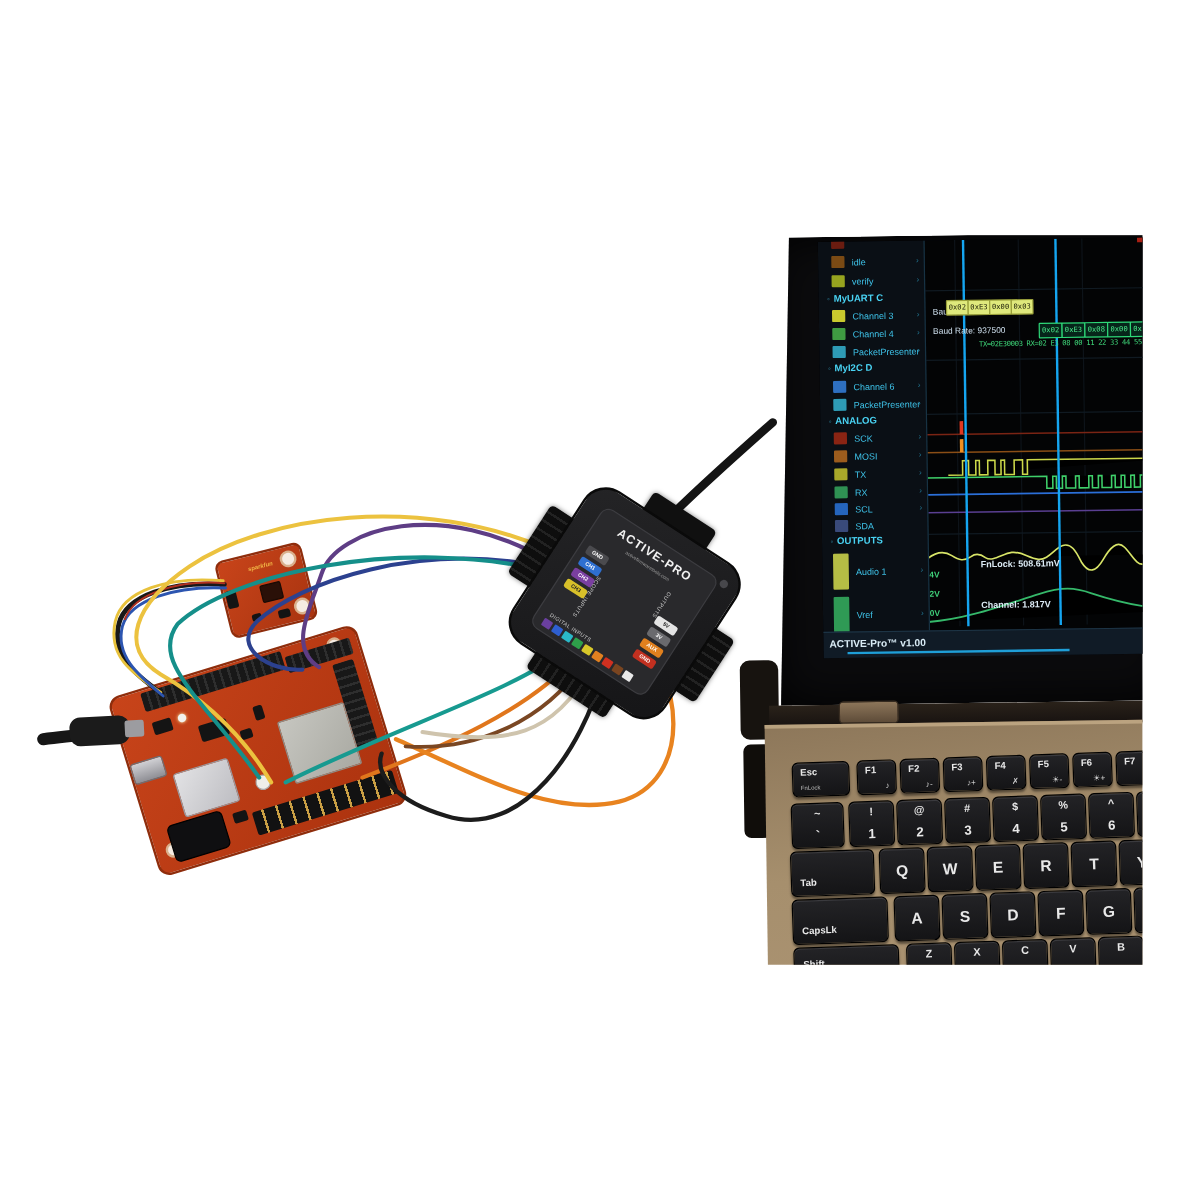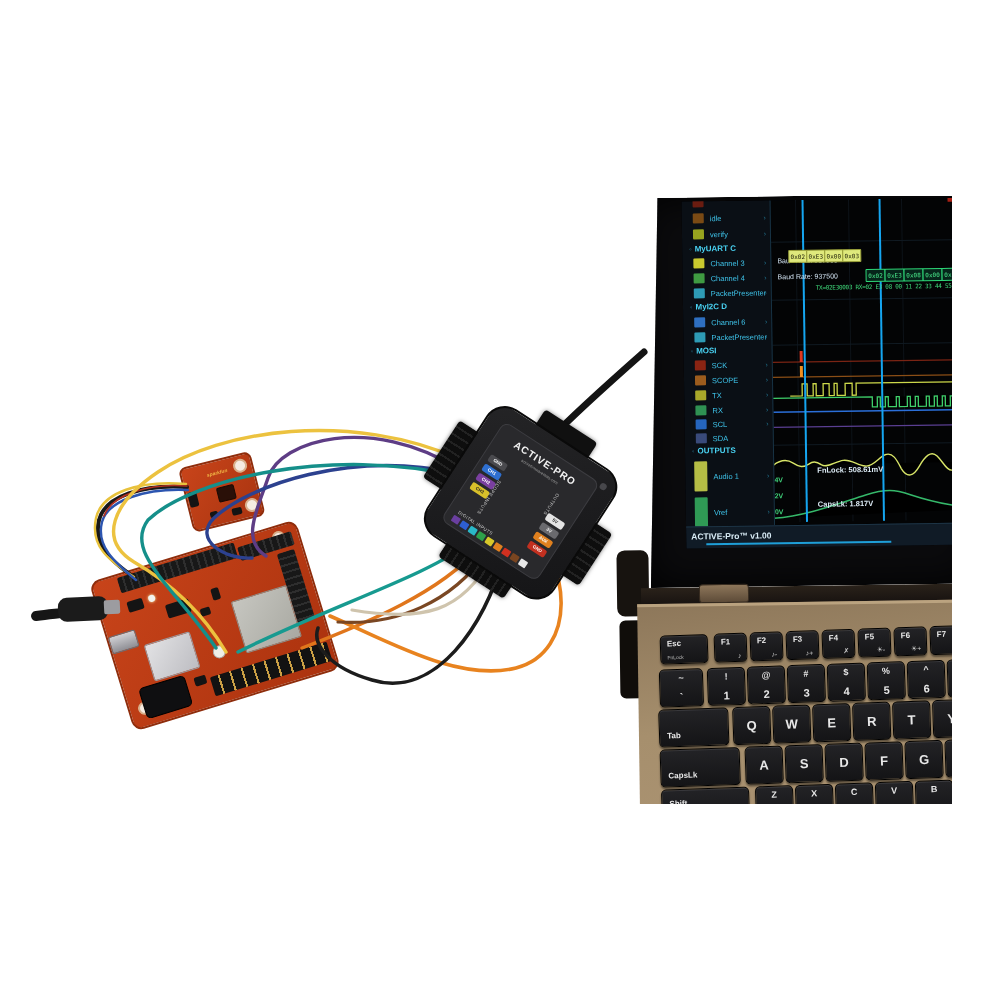--- a/index.html
+++ b/index.html
@@ -242,21 +242,21 @@
           <div class="hexg" style="left:221px;top:70px;">0x08</div>
           <div class="hexg" style="left:240px;top:70px;">0x00</div>
           <div class="hexg" style="left:259px;top:70px;">0x11</div>
 
           <div class="pkt" style="left:133px;top:84px;">TX=02E30003 RX=02 E3 08 00 11 22 33 44 55 66 77 03</div>
 
           <div class="avg" style="left:132px;top:266px;">FnLock: 508.61mV</div>
           <div class="volt" style="left:89px;top:276px;">4V</div>
           <div class="volt" style="left:89px;top:292px;">2V</div>
           <div class="volt" style="left:89px;top:308px;">0V</div>
-          <div class="avg" style="left:132px;top:300px;">CapsLk: 1.817V</div>
+          <div class="avg" style="left:132px;top:300px;">Channel: 1.817V</div>
 
           <div id="ui-side" class="abs">
             <div class="srow" style="top:-6px;">
                 <span class="sw" style="background:#6a1c10;"></span>
               </div>
             <div class="srow" style="top:10px;">
               <span class="sw" style="background:#7a4a14;"></span>
               <span class="slab">idle</span>
                 <span class="arr">›</span>
             </div>
@@ -285,29 +285,29 @@
             <div class="srow" style="top:114px;">
               <span class="sw" style="background:#2e6fc0;"></span>
               <span class="slab">Channel 6</span>
                 <span class="arr">›</span>
             </div>
             <div class="srow" style="top:129px;">
               <span class="sw" style="background:#2e9bb5;"></span>
               <span class="slab">PacketPresenter</span>
                 <span class="arr">›</span>
             </div>
-            <div class="ghead" style="top:145px;"><span class="gdot">◦</span><span>MOSI</span></div>
+            <div class="ghead" style="top:145px;"><span class="gdot">◦</span><span>ANALOG</span></div>
             <div class="srow" style="top:157px;">
               <span class="sw" style="background:#8a2413;"></span>
               <span class="slab">SCK</span>
                 <span class="arr">›</span>
             </div>
             <div class="srow" style="top:172px;">
               <span class="sw" style="background:#9c5c1d;"></span>
-              <span class="slab">SCOPE</span>
+              <span class="slab">MOSI</span>
                 <span class="arr">›</span>
             </div>
             <div class="srow" style="top:187px;">
               <span class="sw" style="background:#a8a82a;"></span>
               <span class="slab">TX</span>
                 <span class="arr">›</span>
             </div>
             <div class="srow" style="top:202px;">
               <span class="sw" style="background:#2f9153;"></span>
               <span class="slab">RX</span>

